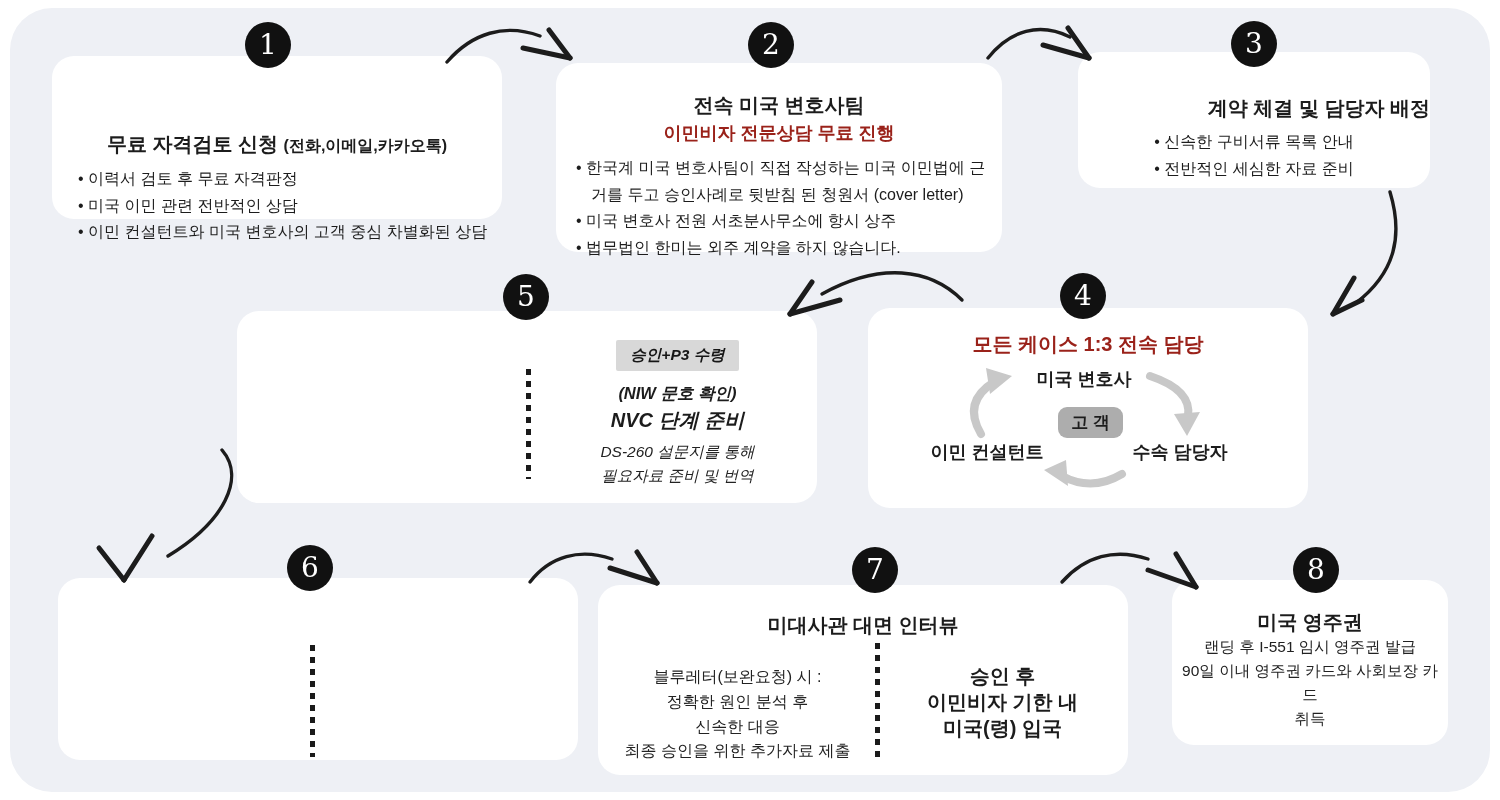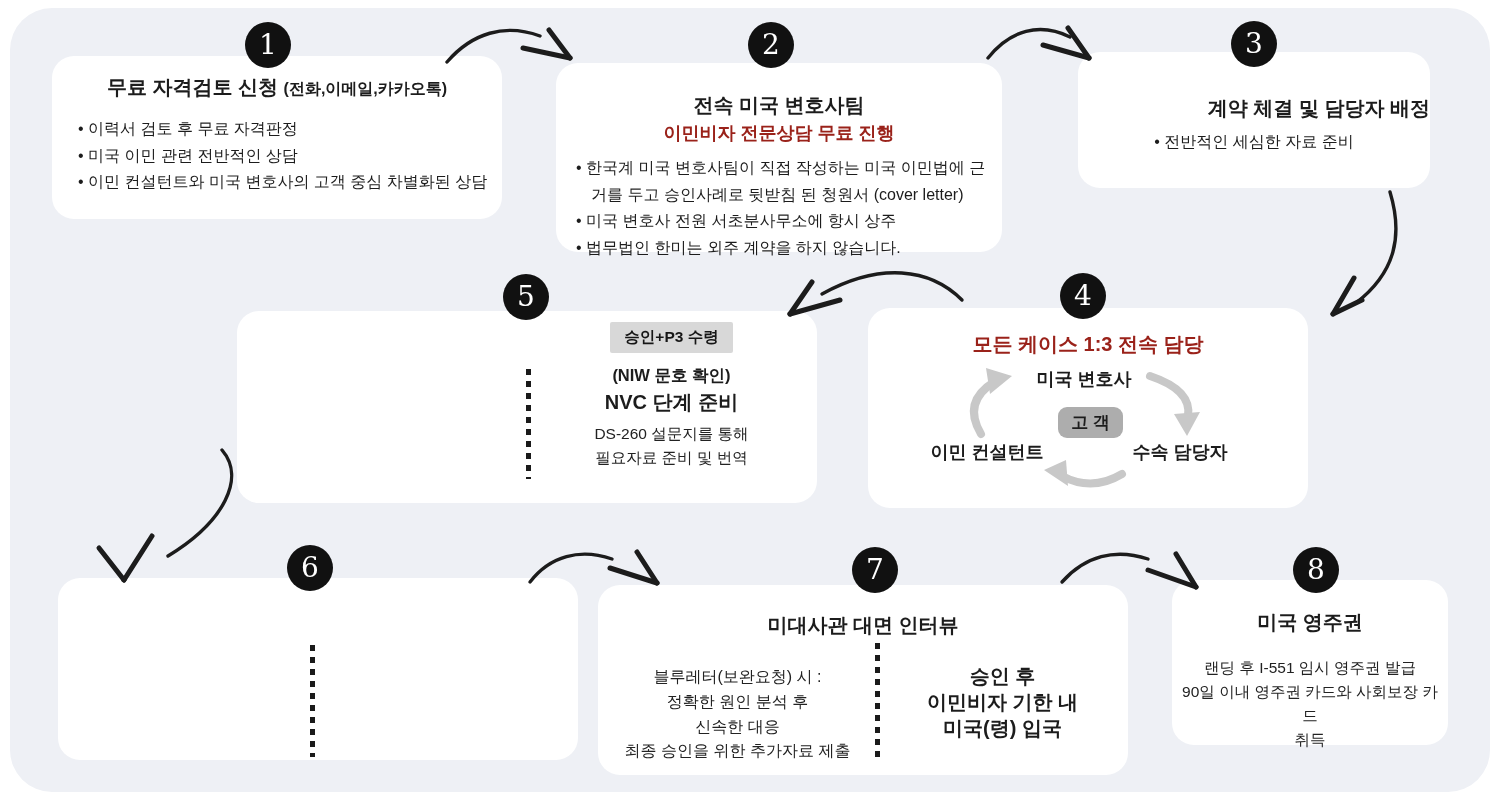--- a/index.html
+++ b/index.html
@@ -35,56 +35,56 @@
   .n7{left:852px;top:547px;} .n8{left:1293px;top:547px;}
 
   .ttl{font-weight:bold;font-size:20px;text-align:center;line-height:1.25;}
   .ttl-note{font-size:16px;font-weight:bold;}
   .red{color:#9a221a;}
   .sub{font-weight:bold;font-size:18px;text-align:center;margin-top:3px;}
 
   ul.blts{list-style:none;margin:10px 0 0 0;padding:0;font-size:16px;line-height:1.66;}
   ul.blts li{padding-left:15px;text-indent:-15px;}
   ul.blts li::before{content:"• ";}
-  .c1 ul.blts{margin-left:26px;margin-top:16px;}
+  .c1 ul.blts{margin-left:26px;margin-top:9px;}
   .c2 ul.blts{margin-left:20px;margin-right:4px;margin-top:10px;}
   .c3 ul.blts{width:fit-content;margin:8px auto 0 auto;}
-  .c1 .hd{padding-top:19px;} .c2 .hd{padding-top:30px;} .c3 .hd{padding-top:44px;text-align:right;}
+  .c1 .hd{padding-top:32px;margin-top:44px;} .c2 .hd{padding-top:30px;} .c3 .hd{padding-top:44px;text-align:right;}
   .c7 .hd{padding-top:28px;} .c8 .hd{padding-top:30px;}
 
   .lblbox{
     background:#d8d8d8;color:#161616;font-weight:bold;font-size:15.5px;
     padding:5px 14px;border-radius:2px;text-align:center;line-height:1.35;
     width:fit-content;margin:0 auto;white-space:pre-line;
   }
   .col{position:absolute;top:0;height:100%;box-sizing:border-box;}
   .coltitle{font-weight:bold;font-size:20px;text-align:center;line-height:1.3;white-space:pre-line;}
   .colnote{font-weight:bold;font-size:16.5px;text-align:center;}
   .body{font-size:15.5px;text-align:center;line-height:1.55;white-space:pre-line;color:#222222;}
   .vdots{
     position:absolute;width:5px;z-index:2;
     background:repeating-linear-gradient(to bottom,#1a1a1a 0 6px,transparent 6px 12px);
   }
   
   .c5 .l{left:0;width:291px;padding-top:17px;}
-  .c5 .r{left:290px;width:289px;padding-top:11px;}
+  .c5 .r{left:296px;width:289px;padding-top:29px;font-style:italic;}
   .c5 .coltitle{margin-top:14px;} .c5 .body{margin-top:7px;}
   .c5 .colnote{margin-top:12px;} .c5 .r .coltitle{margin-top:2px;}
   .c5 .vdots{left:289px;top:58px;height:110px;}
   
   .c6 .l{left:0;width:254px;} .c6 .r{left:254px;width:266px;}
   .c6 .lblarea{height:56px;margin-top:18px;display:flex;align-items:center;justify-content:center;}
   .c6 .coltitle{margin-top:6px;} .c6 .body{margin-top:6px;}
   .c6 .vdots{left:252px;top:67px;height:112px;}
   
   .c7 .l{left:0;top:76px;width:279px;height:130px;padding-top:4px;}
   .c7 .r{left:279px;top:60px;width:251px;height:130px;padding-top:18px;}
   .c7 .vdots{left:277px;top:58px;height:118px;}
   .c7 .body{font-size:16px;}
-  .c8 .body{margin-top:21px;padding:0 10px;}
+  .c8 .body{margin-top:0;padding:0 10px;}
 
   
   .c4 .hd{padding-top:24px;}
   .cycle-label{position:absolute;transform:translate(-50%,-50%);font-weight:bold;font-size:18px;white-space:nowrap;}
   .customer{
     position:absolute;left:190px;top:99px;width:65px;height:31px;
     background:#adadad;border-radius:9px;display:flex;align-items:center;justify-content:center;
     font-weight:bold;font-size:17px;
   }
   .cycle-svg,.flow-svg{position:absolute;left:0;top:0;pointer-events:none;}
@@ -116,20 +116,21 @@
     <ul class="blts">
         <li>한국계 미국 변호사팀이 직접 작성하는 미국 이민법에 근거를 두고 승인사례로 뒷받침 된 청원서 (cover letter)</li>
         <li>미국 변호사 전원 서초분사무소에 항시 상주</li>
         <li>법무법인 한미는 외주 계약을 하지 않습니다.</li>
       </ul>
   </article>
 
   <article class="card c3">
     <div class="hd ttl">계약 체결 및 담당자 배정</div>
     <ul class="blts">
+        <li>신속한 구비서류 목록 안내</li>
         <li>전반적인 세심한 자료 준비</li>
       </ul>
   </article>
 
   <article class="card c4">
     <div class="hd ttl red">모든 케이스 1:3 전속 담당</div>
     <svg class="cycle-svg" width="440" height="200" viewBox="0 0 440 200">
       <path class="gr" d="M 113 126 Q 94 94 126 74"></path>
       <polygon class="grh" points="118,60 144,68 122,86"></polygon>
       <path class="gr" d="M 282 68 Q 324 82 320 108"></path>

